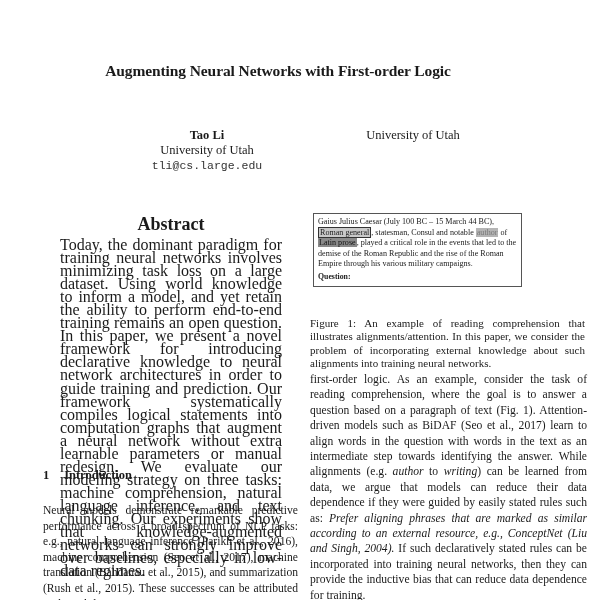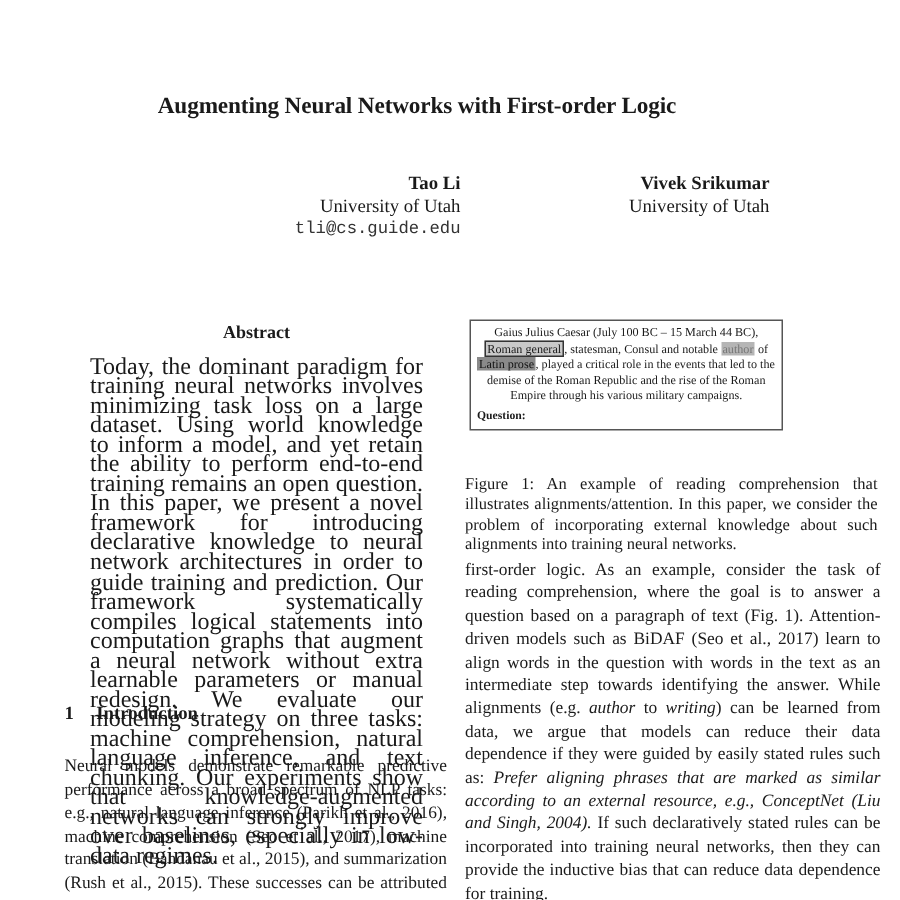--- a/index.html
+++ b/index.html
@@ -1,64 +1,63 @@
 <!DOCTYPE html>
 <html><head>
 <meta charset="utf-8">
 <style>
   html, body { margin: 0; padding: 0; background: #ffffff; }
   body { width: 600px; height: 600px; position: relative; overflow: hidden;
          font-family: "Liberation Serif", "DejaVu Serif", serif; color: #1a1a1a; }
   .title { position: absolute; top: 62px; left: 0; width: 556px; text-align: center;
            font-weight: bold; font-size: 15.5px; letter-spacing: -0.1px; }
-  .author { position: absolute; top: 115px; width: 200px; text-align: right; font-size: 12.5px; line-height: 15px; }
+  .author { position: absolute; top: 128px; width: 200px; text-align: center; font-size: 12.5px; line-height: 15px; }
   .author .name { font-weight: bold; }
   .author .email { font-family: "Liberation Mono", "DejaVu Sans Mono", monospace; font-size: 11.5px; color: #333; }
   #author-1 { left: 107px; }
   #author-2 { left: 313px; }
 
   .abstract-heading { position: absolute; top: 214px; left: 60px; width: 222px; text-align: center;
-                      font-weight: bold; font-size: 12px; }
+                      font-weight: bold; font-size: 18px; }
   .abstract-body { position: absolute; top: 238px; left: 60px; width: 222px;
                    font-size: 16px; line-height: 13.05px; text-align: justify; hyphens: manual; }
 
   .section-heading { position: absolute; top: 468px; left: 43px; font-weight: bold; font-size: 12.5px; }
   .section-heading .num { display: inline-block; width: 18px; }
   .intro-body { position: absolute; top: 503px; left: 43px; width: 255px;
                 font-size: 11.6px; line-height: 15.6px; text-align: justify; }
 
   .figure-box { position: absolute; top: 213px; left: 313px; width: 209px; height: 74px;
                 border: 1px solid #555; box-sizing: border-box; padding: 3px 4px 0 4px;
                 font-size: 8.1px; line-height: 10.5px; }
   .fig-row { display: flex; }
   .fig-label { font-weight: bold; width: 38px; flex: none; font-size: 7.8px; }
-  .fig-text { flex: 1; text-align: center; }
+  .fig-text { flex: 1; }
   .hl-box { border: 1px solid #333; background: #c9c9c9; padding: 0 1px; }
   .hl-light { background: #b5b5b5; color: #777; padding: 0 1px; }
   .hl-dark { background: #8a8a8a; color: #111; padding: 0 1px; }
 
   .caption { position: absolute; top: 297px; left: 310px; width: 275px;
              font-size: 11px; line-height: 13.3px; text-align: justify; margin-top: 20px; }
 
   .right-body { position: absolute; top: 372px; left: 310px; width: 277px;
                 font-size: 11.6px; line-height: 15.4px; text-align: justify; }
   .right-body i { font-style: italic; }
 </style>
 </head>
 <body>
 
 <div class="title">Augmenting Neural Networks with First-order Logic</div>
 
 <div class="author" id="author-1">
   <div class="name">Tao Li</div>
   <div>University of Utah</div>
-  <div class="email">tli@cs.guide.edu</div>
+  <div class="email">tli@cs.large.edu</div>
 </div>
 <div class="author" id="author-2">
-  <div class="name">Vivek Srikumar</div>
   <div>University of Utah</div>
 </div>
 
 <div class="abstract-heading">Abstract</div>
 <div class="abstract-body">Today, the dominant paradigm for training neural networks involves minimizing task loss on a large dataset. Using world knowledge to inform a model, and yet retain the ability to perform end-to-end training remains an open question. In this paper, we present a novel framework for introducing declarative knowledge to neural network architectures in order to guide training and prediction. Our framework systematically compiles logical statements into computation graphs that augment a neural network without extra learnable parameters or manual redesign. We evaluate our modeling strategy on three tasks: machine comprehension, natural language inference, and text chunking. Our experiments show that knowledge-augmented networks can strongly improve over baselines, especially in low-data regimes.</div>
 
 <div class="section-heading">
   <span class="num">1</span>
   <span>Introduction</span>
 </div>

